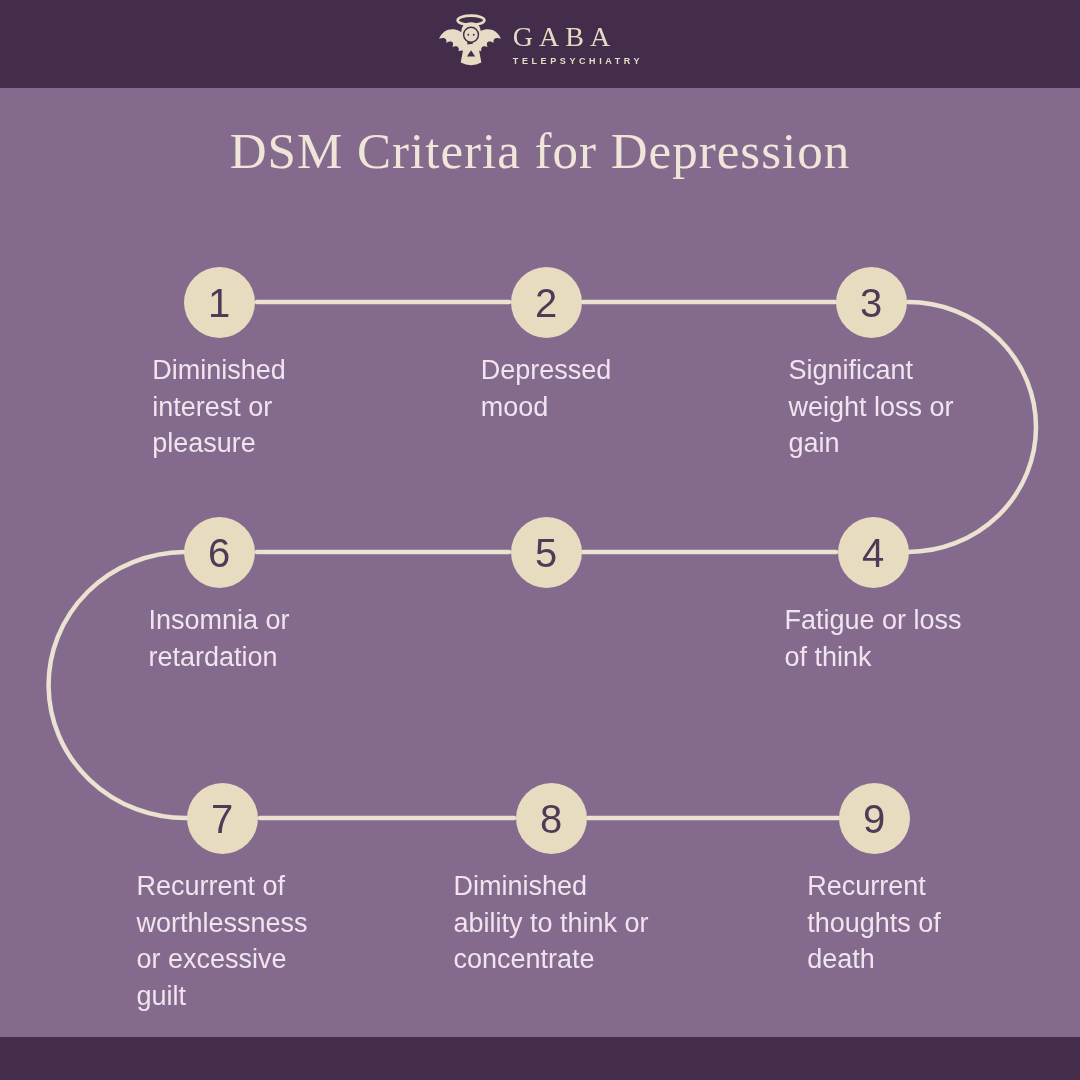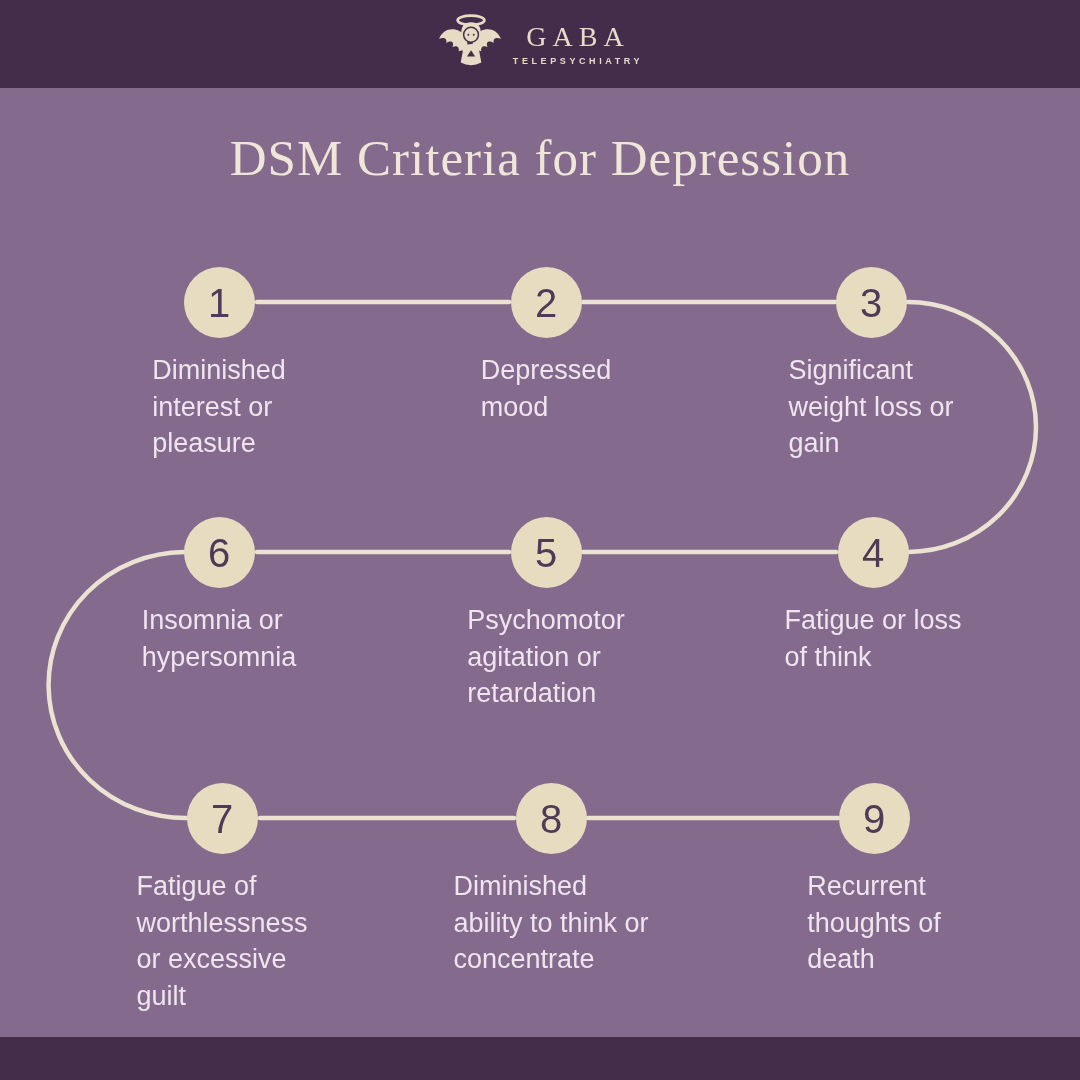--- a/index.html
+++ b/index.html
@@ -18,41 +18,41 @@
     position:relative;width:1080px;height:1080px;overflow:hidden;
     background:var(--bg);
   }
   
   .topbar{
     position:absolute;top:0;left:0;width:100%;height:88px;
     background:var(--bar);
     display:flex;align-items:center;justify-content:center;
   }
   .logo{display:flex;align-items:center;gap:10px;}
-  .logo-text{display:flex;flex-direction:column;align-items:center;}
+  .logo-text{display:flex;flex-direction:column;align-items:flex-start;}
   .brand-name{
     font-family:"Liberation Serif",serif;
     font-size:28px;letter-spacing:6px;color:var(--logo);line-height:1;
   }
   .brand-tagline{
     font-family:"Liberation Sans",sans-serif;
     font-size:9px;letter-spacing:3.6px;color:var(--logo);
     margin-top:5px;font-weight:bold;
   }
   
   .bottombar{
     position:absolute;bottom:0;left:0;width:100%;height:43px;
     background:var(--bar);
   }
   
   .page-title{
     position:absolute;top:122px;left:0;width:100%;
     text-align:center;
     font-family:"Liberation Serif",serif;font-weight:normal;
-    font-size:51px;letter-spacing:1px;color:var(--title);margin-top:7px;
+    font-size:51px;letter-spacing:1px;color:var(--title);
   }
   
   .connectors{position:absolute;top:0;left:0;width:1080px;height:1080px;}
   .connectors .stroke{
     stroke:var(--connector);stroke-width:4.5;fill:none;stroke-linecap:round;
   }
   
   .step{
     position:absolute;width:300px;
     display:flex;flex-direction:column;align-items:center;
@@ -158,36 +158,33 @@
     <div class="circle">
         <span class="num">4</span>
       </div>
     <div class="label">Fatigue or loss
 of think</div>
   </div>
   <div class="step s5">
     <div class="circle">
         <span class="num">5</span>
       </div>
-    <div class="label">Psychomotor
-agitation or
+  </div>
+  <div class="step s6">
+    <div class="circle">
+        <span class="num">6</span>
+      </div>
+    <div class="label">Insomnia or
 retardation</div>
   </div>
-  <div class="step s6">
-    <div class="circle">
-        <span class="num">6</span>
-      </div>
-    <div class="label">Insomnia or
-hypersomnia</div>
-  </div>
   <div class="step s7">
     <div class="circle">
         <span class="num">7</span>
       </div>
-    <div class="label">Fatigue of
+    <div class="label">Recurrent of
 worthlessness
 or excessive
 guilt</div>
   </div>
   <div class="step s8">
     <div class="circle">
         <span class="num">8</span>
       </div>
     <div class="label">Diminished
 ability to think or

